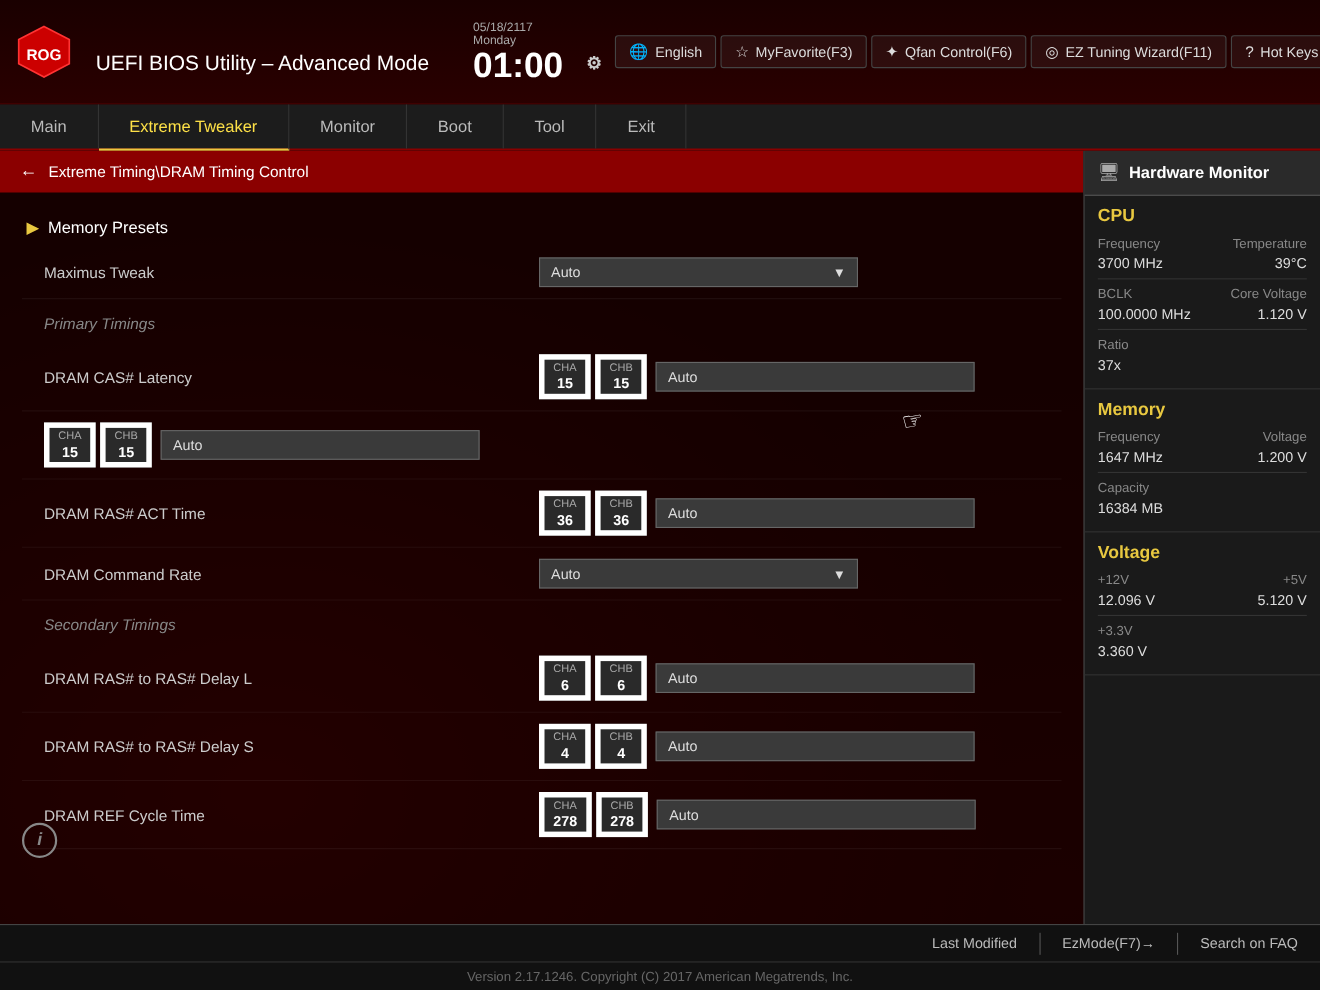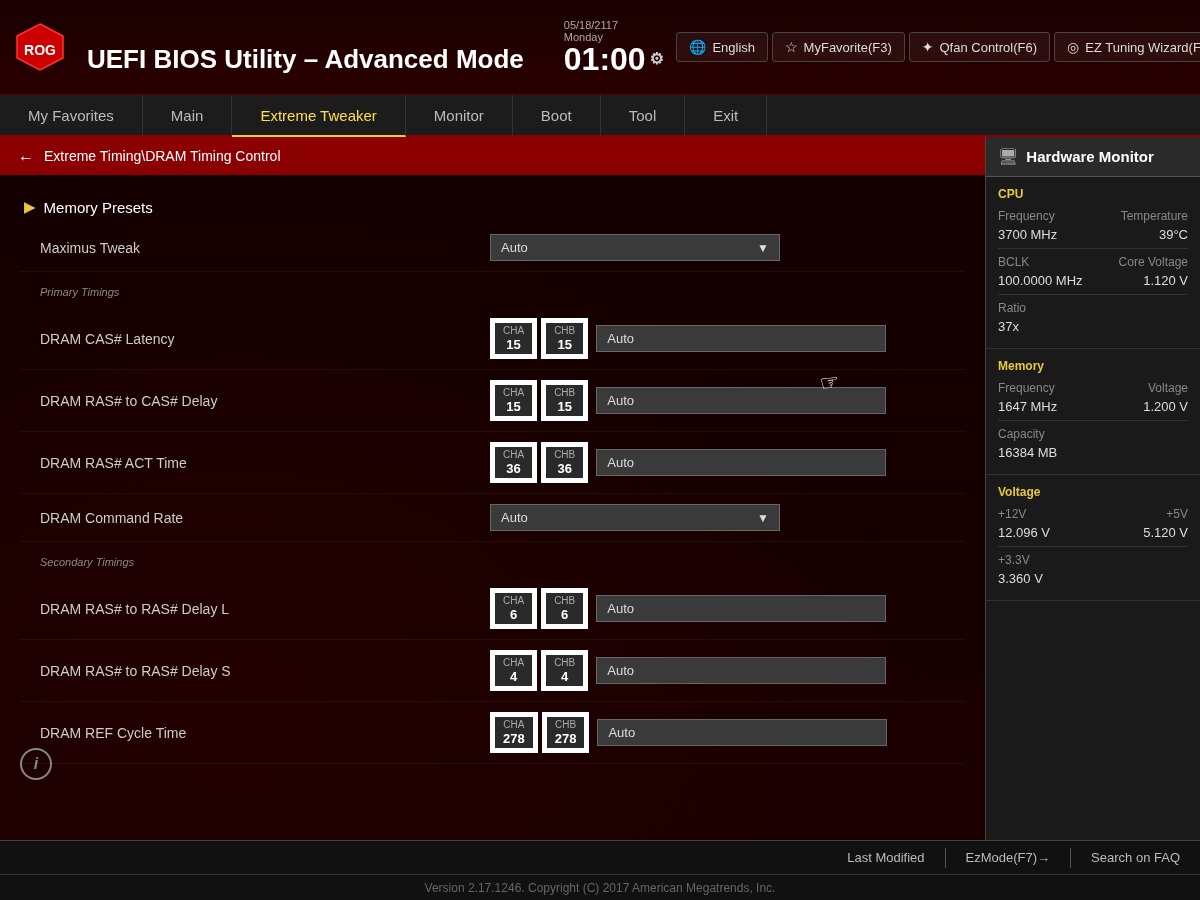--- a/index.html
+++ b/index.html
@@ -52,22 +52,22 @@
       margin-right: 10px;
     }
 
     .rog-logo {
       width: 50px;
       height: 50px;
     }
 
     .bios-title {
       color: #fff;
-      font-size: 26px;
-      font-weight: 700;
+      font-size: 19px;
+      font-weight: 400;
       white-space: nowrap;
       margin-top: 24px;
     }
 
     .top-divider {
       width: 1px;
       height: 50px;
       background: #600;
       margin: 0 8px;
     }
@@ -83,21 +83,21 @@
       color: #aaa;
     }
 
     .time-display {
       font-size: 32px;
       color: #fff;
       font-weight: bold;
       line-height: 1;
       display: flex;
       align-items: center;
-      gap: 4px;
+      gap: 21px;
     }
 
     .gear-icon {
       font-size: 16px;
       color: #ccc;
     }
 
     .top-buttons {
       display: flex;
       align-items: center;
@@ -269,21 +269,21 @@
     }
 
     .auto-dropdown .dd-arrow {
       font-size: 12px;
     }
 
     .section-divider {
       margin: 8px 0 4px 0;
       padding: 6px 8px 6px 20px;
       color: #888;
-      font-size: 11px;
+      font-size: 14px;
       font-style: italic;
     }
 
     .info-icon {
       position: absolute;
       bottom: 120px;
       left: 20px;
       width: 32px;
       height: 32px;
       border: 2px solid #888;
@@ -327,21 +327,21 @@
       font-size: 16px;
     }
 
     .hw-section {
       padding: 10px 12px;
       border-bottom: 1px solid #333;
     }
 
     .hw-section-title {
       color: #e8c840;
-      font-size: 12px;
+      font-size: 16px;
       font-weight: 600;
       margin-bottom: 8px;
     }
 
     .hw-row {
       display: flex;
       justify-content: space-between;
       margin-bottom: 4px;
       gap: 40px;
     }
@@ -460,21 +460,20 @@
         <span>EZ Tuning Wizard(F11)</span>
       </div>
       <div class="top-btn">
         <span class="btn-icon">?</span>
         <span>Hot Keys</span>
       </div>
     </div>
   </div>
 
   <div class="nav-bar">
-    <div class="nav-item">My Favorites</div>
     <div class="nav-item">Main</div>
     <div class="nav-item active">Extreme Tweaker</div>
     <div class="nav-item">Monitor</div>
     <div class="nav-item">Boot</div>
     <div class="nav-item">Tool</div>
     <div class="nav-item">Exit</div>
   </div>
 
   <div class="content-area">
 
@@ -517,21 +516,20 @@
               <div class="channel-box">
                 <span class="channel-label">CHB</span>
                 <span class="channel-value">15</span>
               </div>
             </div>
             <input class="auto-input" type="text" value="Auto" style="">
           </div>
         </div>
 
         <div class="setting-row">
-          <span class="setting-label">DRAM RAS# to CAS# Delay</span>
           <div class="setting-values">
             <div class="cha-chb-group">
               <div class="channel-box">
                 <span class="channel-label">CHA</span>
                 <span class="channel-value">15</span>
               </div>
               <div class="channel-box">
                 <span class="channel-label">CHB</span>
                 <span class="channel-value">15</span>
               </div>

